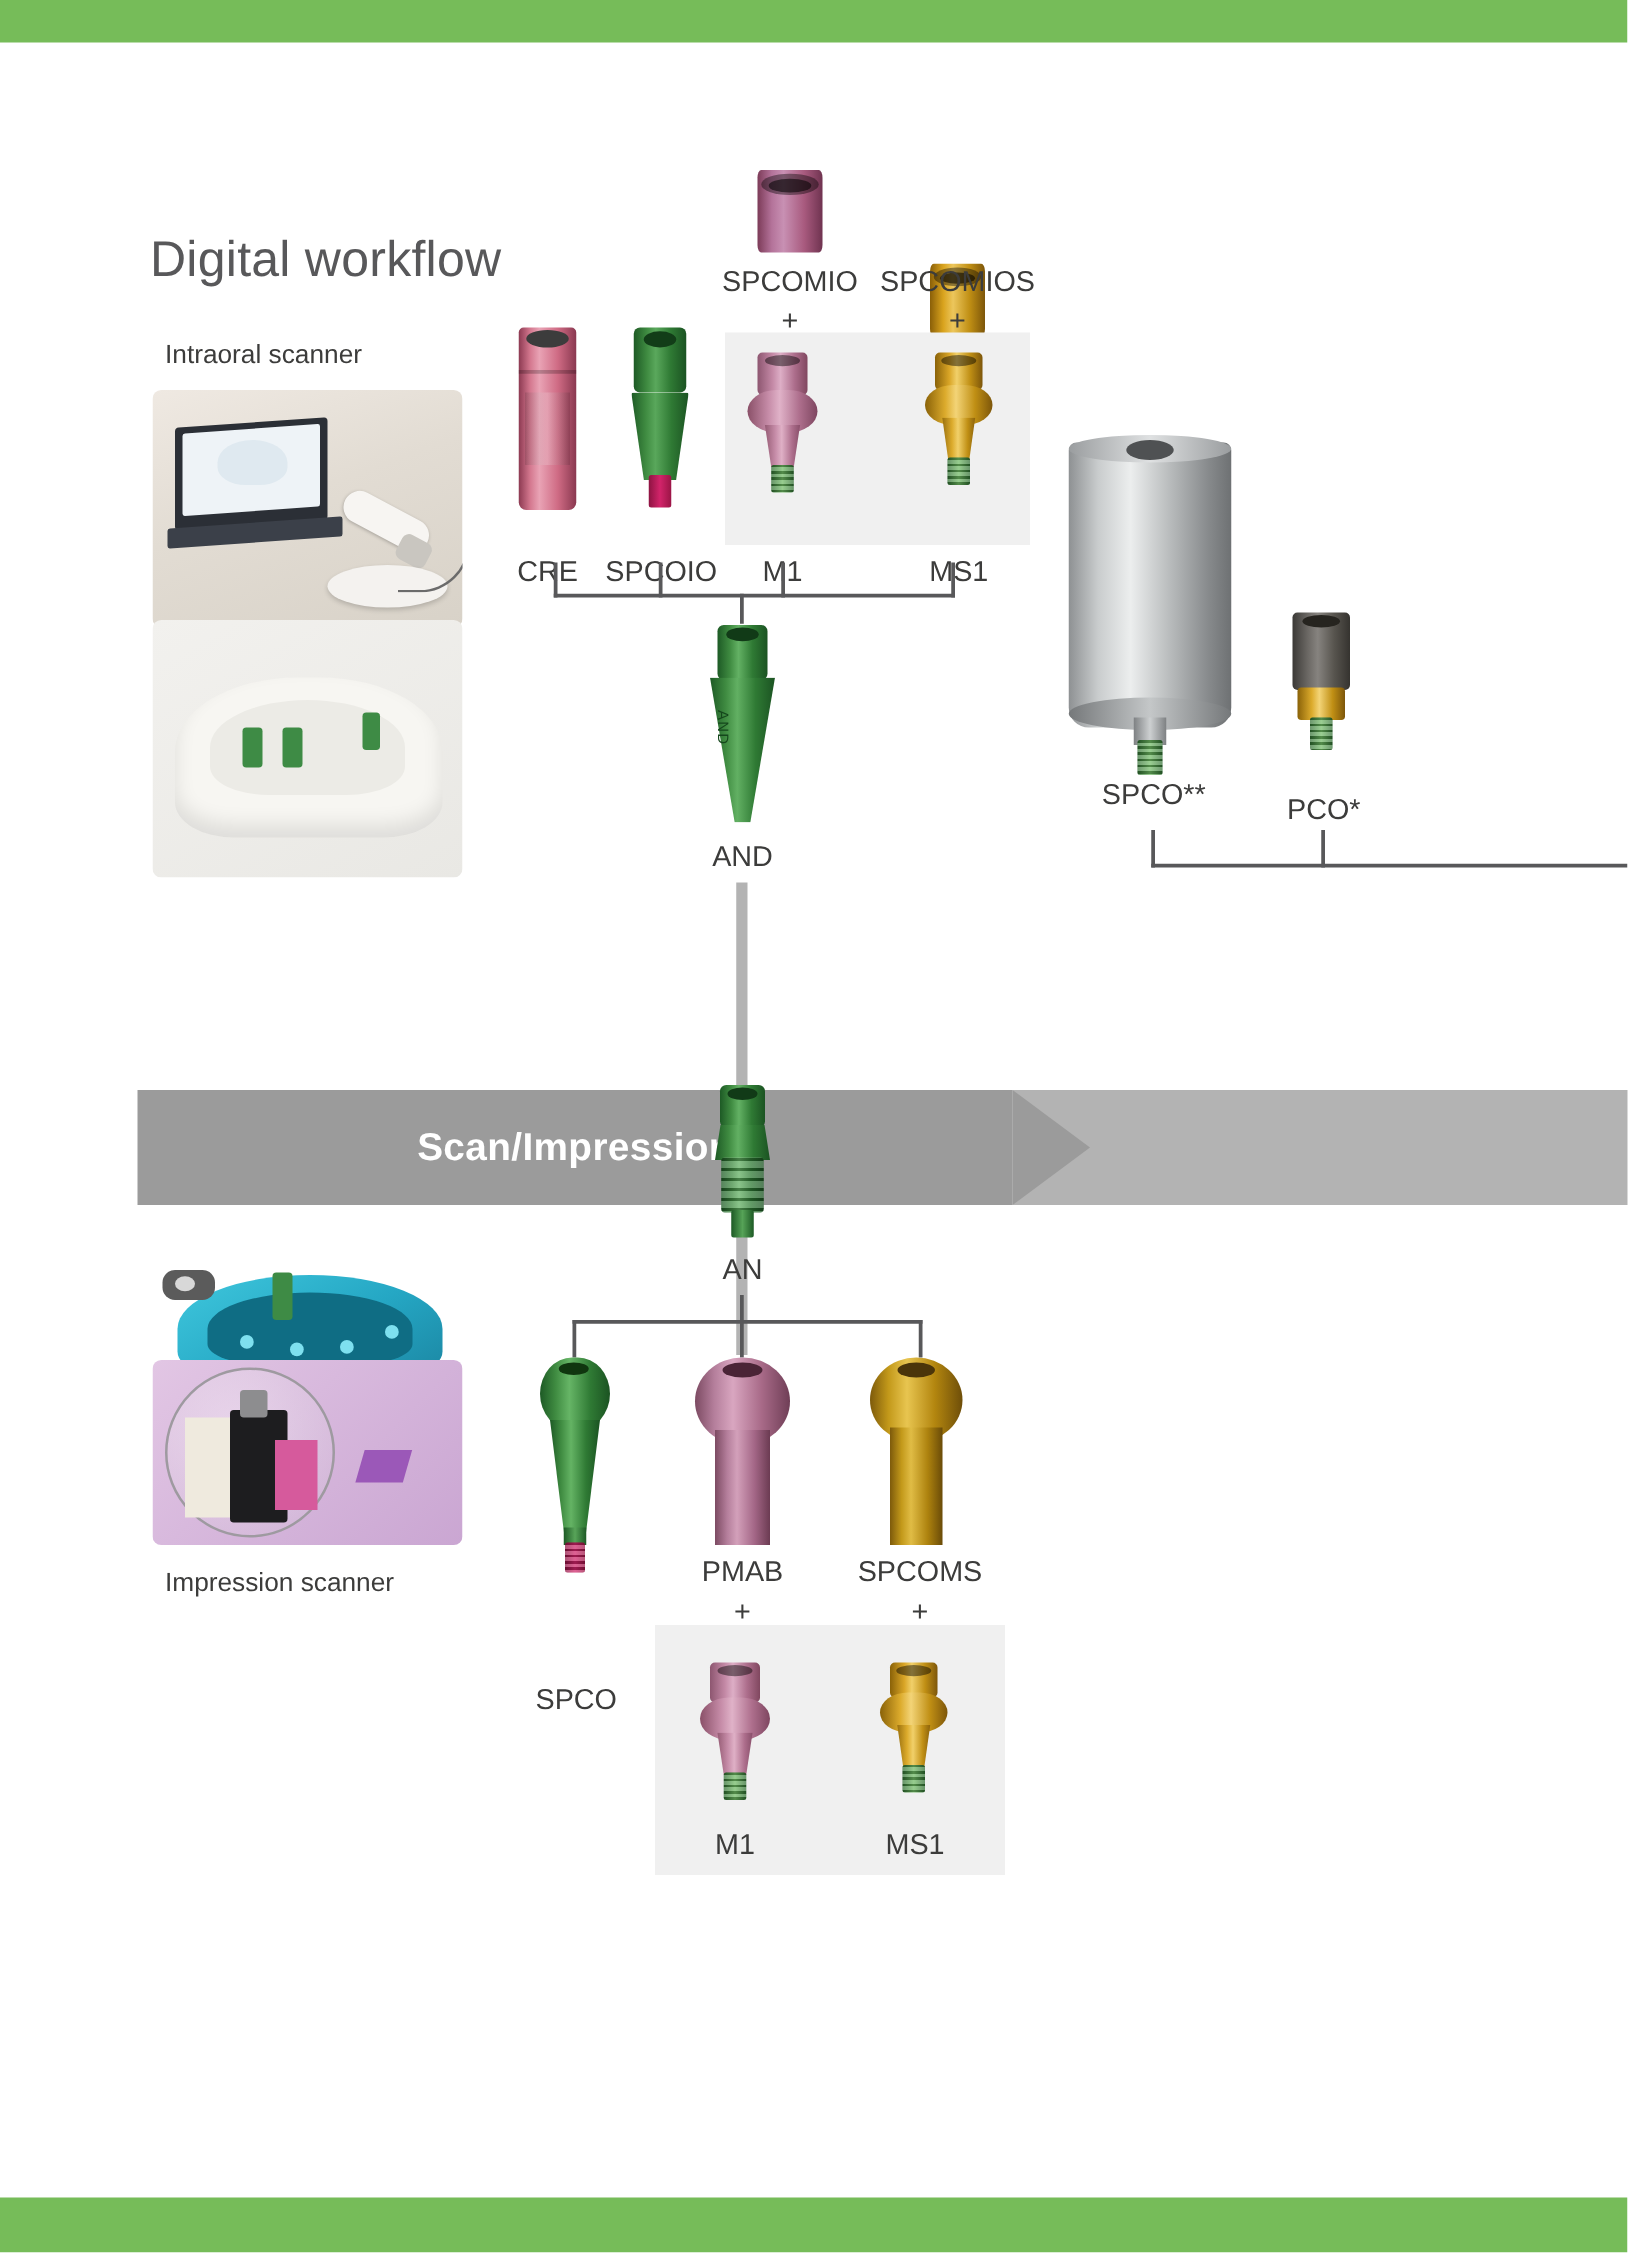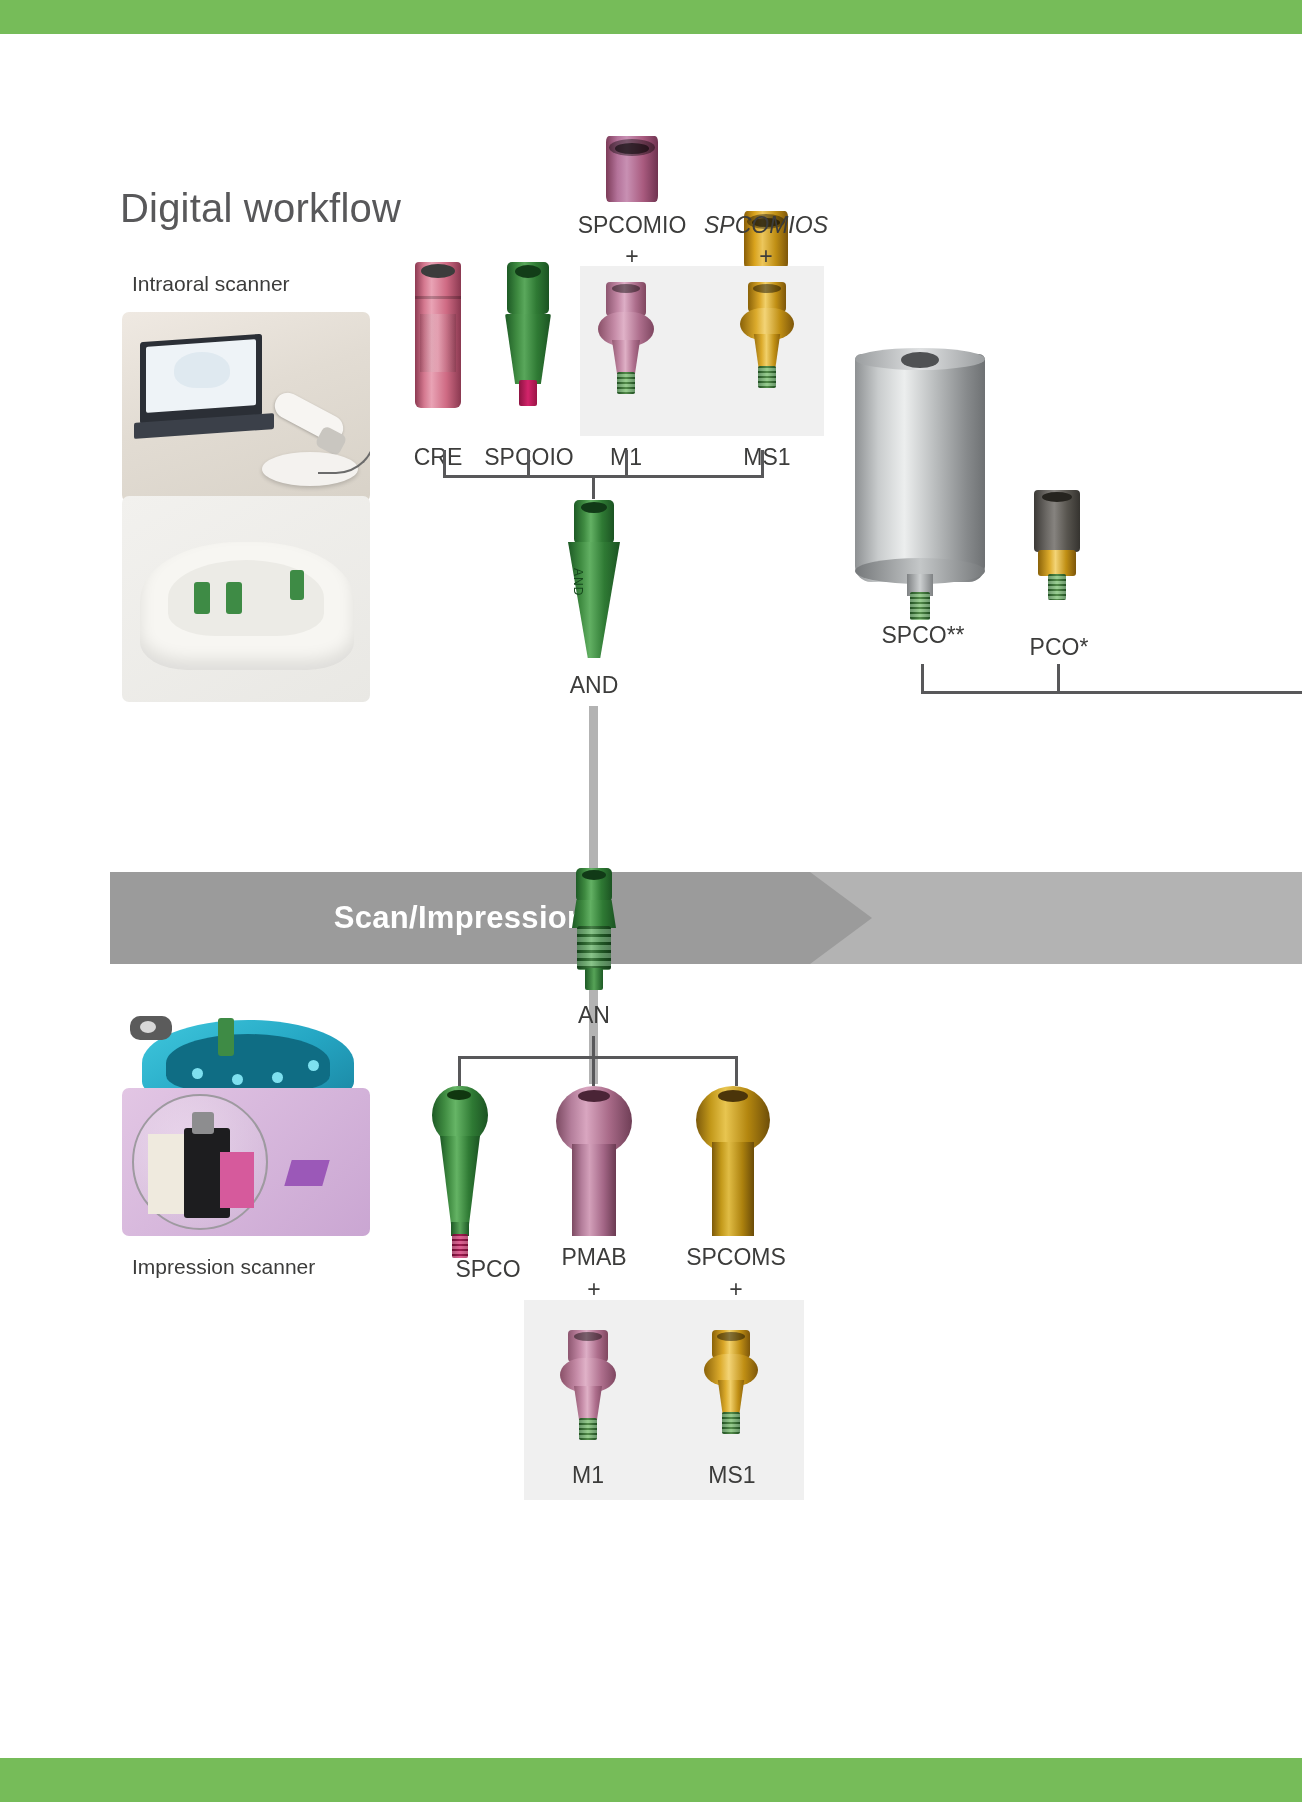--- a/index.html
+++ b/index.html
@@ -151,21 +151,21 @@
   </div>
 </div>
 
 <div class="part sleeve" style="left:606px; top:136px; width:52px; height:66px;
             background:linear-gradient(to right,#7c3b58 0%,#b4739a 22%,#c890b3 40%,#a85a7e 72%,#6f3350 100%);"></div>
 <div class="lbl" style="left:546px; top:212px; width:172px;">SPCOMIO</div>
 <div class="plus" style="left:546px; top:243px; width:172px;">+</div>
 
 <div class="part sleeve" style="left:744px; top:145px; width:44px; height:58px;
             background:linear-gradient(to right,#8a5f08 0%,#d9a31d 24%,#ecc65c 42%,#c08f14 72%,#7d560a 100%);"></div>
-<div class="lbl" style="left:678px; top:212px; width:176px;font-style:italic;">SPCOMIOS</div>
+<div class="lbl" style="left:678px; top:212px; width:176px;">SPCOMIOS</div>
 <div class="plus" style="left:678px; top:243px; width:176px;">+</div>
 
 <div class="panel" style="left:580px; top:266px; width:244px; height:170px;"></div>
 
 <div class="part" style="left:415px; top:262px; width:46px; height:146px;
             background:linear-gradient(to right,#8d3a52 0%,#d4788f 20%,#e9a3b5 36%,#cf6b84 68%,#8a3850 100%);
             border-radius:4px 4px 6px 6px;">
   <div style="position:absolute;left:6px;right:6px;top:2px;height:14px;border-radius:50%;background:#3c3c3c;"></div>
   <div style="position:absolute;left:0;right:0;top:34px;height:3px;background:rgba(0,0,0,.22);"></div>
   <div style="position:absolute;left:5px;right:5px;top:52px;height:58px;background:linear-gradient(to right,rgba(0,0,0,.12),rgba(255,255,255,.18),rgba(0,0,0,.12));"></div>
@@ -313,21 +313,21 @@
   <div style="position:absolute;left:16px;top:50px;width:40px;height:90px;
               background:linear-gradient(to right,#1d5a25 0%,#3f8b41 22%,#64b364 42%,#2f7a34 72%,#1b5322 100%);
               clip-path:polygon(0 0,100% 0,72% 100%,28% 100%);"></div>
   <div style="position:absolute;left:27px;top:136px;width:18px;height:14px;
               background:linear-gradient(to right,#1d5a25,#58a459,#1d5a25);"></div>
   <div style="position:absolute;left:28px;top:148px;width:16px;height:24px;border-radius:2px;
               background:linear-gradient(to right,#8e1342,#d2246a,#9b1546);"></div>
   <div style="position:absolute;left:28px;top:148px;width:16px;height:24px;border-radius:2px;
               background:repeating-linear-gradient(to bottom,rgba(0,0,0,.25) 0 2px,rgba(255,255,255,.28) 2px 5px);"></div>
 </div>
-<div class="lbl" style="left:418px; top:1256px; width:86px;margin-left:27px;">SPCO</div>
+<div class="lbl" style="left:418px; top:1346px; width:86px;">SPCO</div>
 
 <div class="part" style="left:552px; top:1086px; width:84px; height:150px;">
   <div style="position:absolute;left:4px;top:0;width:76px;height:70px;border-radius:50%;
               background:linear-gradient(to right,#7c4a62 0%,#b47e9b 20%,#d9a6c0 40%,#a86a88 70%,#6f3e56 100%);"></div>
   <div style="position:absolute;left:26px;right:26px;top:4px;height:12px;border-radius:50%;background:#4a2436;"></div>
   <div style="position:absolute;left:20px;top:58px;width:44px;height:92px;
               background:linear-gradient(to right,#7c4a62 0%,#b47e9b 22%,#d3a0ba 40%,#a36686 72%,#6b3b52 100%);"></div>
 </div>
 <div class="lbl" style="left:524px; top:1244px; width:140px;">PMAB</div>
 <div class="plus" style="left:524px; top:1276px; width:140px;">+</div>

